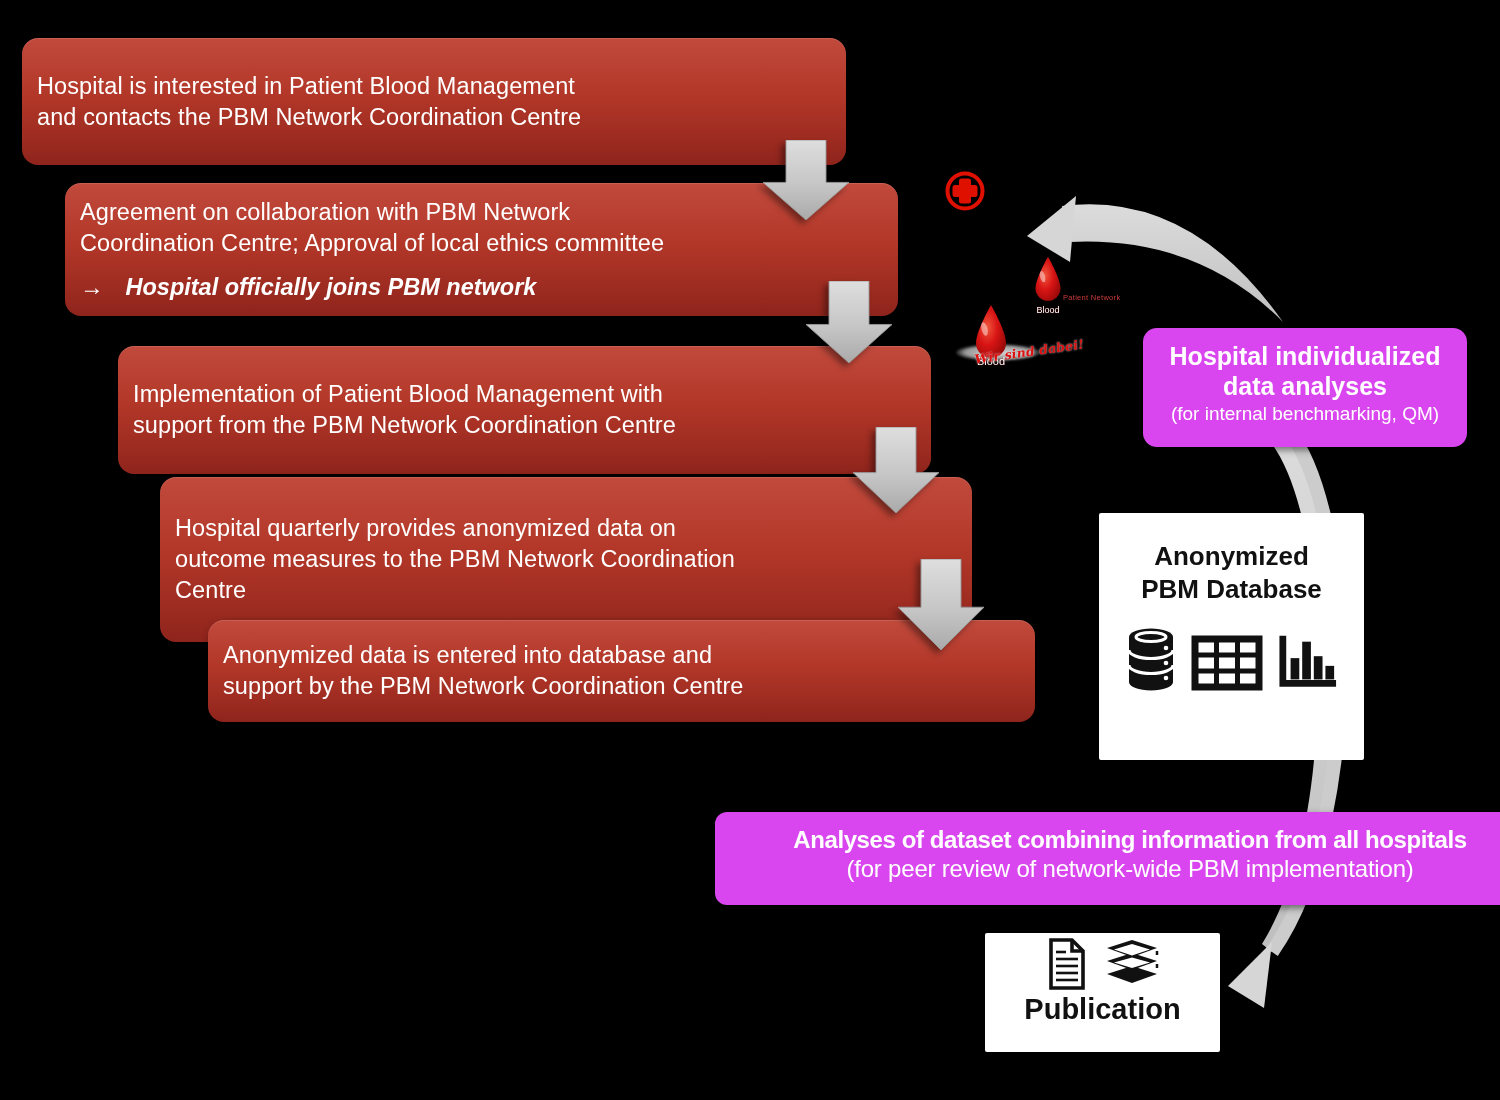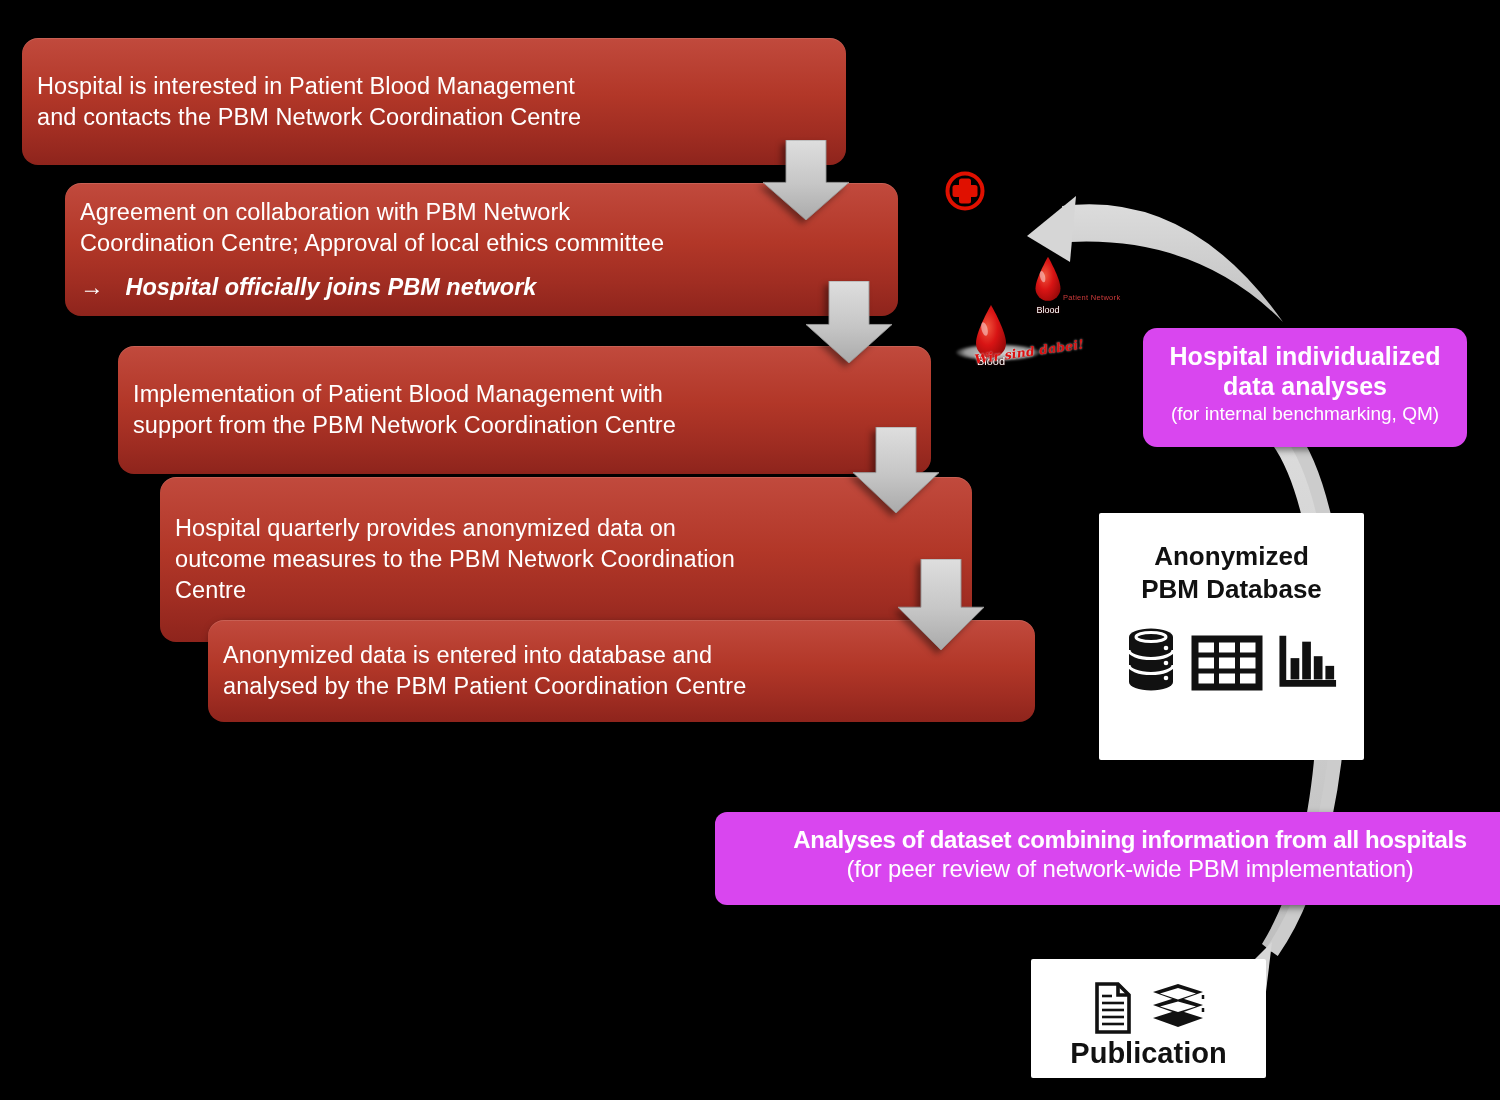--- a/index.html
+++ b/index.html
@@ -33,21 +33,21 @@
   #combined{left:715px;top:812px;width:830px;height:93px;padding-top:11px;border-radius:12px;}
   #combined .t{font-size:24px;line-height:33px;font-weight:700;letter-spacing:-.4px;}
   #combined .s{font-size:24px;line-height:26px;font-weight:400;letter-spacing:-.2px;}
   
   .panel-white{
     position:absolute;background:#fff;color:#111;text-align:center;z-index:4;box-sizing:border-box;
   }
   #dbBox{left:1059px;top:513px;width:265px;height:247px;padding-top:27px;border-radius:2px;margin-left:40px;}
   #dbBox .t{font-size:26px;line-height:33px;font-weight:700;}
   #dbBox .icons{margin-top:21px;display:flex;justify-content:center;align-items:flex-end;gap:15px;}
-  #pubBox{left:985px;top:959px;width:235px;height:119px;padding-top:23px;border-radius:2px;margin-left:46px;}
+  #pubBox{left:985px;top:933px;width:235px;height:119px;padding-top:5px;border-radius:2px;}
   #pubBox .icons{display:flex;justify-content:center;align-items:center;gap:18px;height:52px;}
   #pubBox .t{font-size:29px;font-weight:700;margin-top:3px;}
   
   .dropLabel{position:absolute;color:#fff;font-weight:400;text-align:center;z-index:6;text-shadow:0 0 2px rgba(120,0,0,.8);margin-top:24px;}
   #blood1Label{left:1033px;top:281px;width:30px;font-size:9px;}
   #blood2Label{left:972px;top:331px;width:38px;font-size:11px;}
   #netCaption{position:absolute;left:1063px;top:293px;font-size:7.5px;color:#cc3a3a;z-index:6;letter-spacing:.3px;}
   #tagline{
     position:absolute;left:974px;top:344px;z-index:7;color:#dd0f0f;font-size:12.5px;font-weight:700;
     font-style:italic;transform:rotate(-8deg);letter-spacing:.2px;
@@ -116,21 +116,21 @@
   </div>
 
   <div class="step" style="left:160px;top:477px;width:812px;height:165px">
     <div class="ln">Hospital quarterly provides anonymized data on</div>
     <div class="ln">outcome measures to the PBM Network Coordination</div>
     <div class="ln">Centre</div>
   </div>
 
   <div class="step" style="left:208px;top:620px;width:827px;height:102px">
     <div class="ln">Anonymized data is entered into database and</div>
-    <div class="ln">analysed by the PBM Patient Coordination Centre</div>
+    <div class="ln">support by the PBM Network Coordination Centre</div>
   </div>
 
   <svg class="blockArrow" style="left:763px;top:140px" width="86" height="80" viewBox="0 0 86 100" preserveAspectRatio="none">
     <polygon points="23,0 63,0 63,53 86,53 43,100 0,53 23,53" fill="url(#gradBlock)" stroke="#979797" stroke-width="1"></polygon>
   </svg>
   <svg class="blockArrow" style="left:806px;top:281px" width="86" height="82" viewBox="0 0 86 100" preserveAspectRatio="none">
     <polygon points="23,0 63,0 63,53 86,53 43,100 0,53 23,53" fill="url(#gradBlock)" stroke="#979797" stroke-width="1"></polygon>
   </svg>
   <svg class="blockArrow" style="left:853px;top:427px" width="86" height="86" viewBox="0 0 86 100" preserveAspectRatio="none">
     <polygon points="23,0 63,0 63,53 86,53 43,100 0,53 23,53" fill="url(#gradBlock)" stroke="#979797" stroke-width="1"></polygon>

